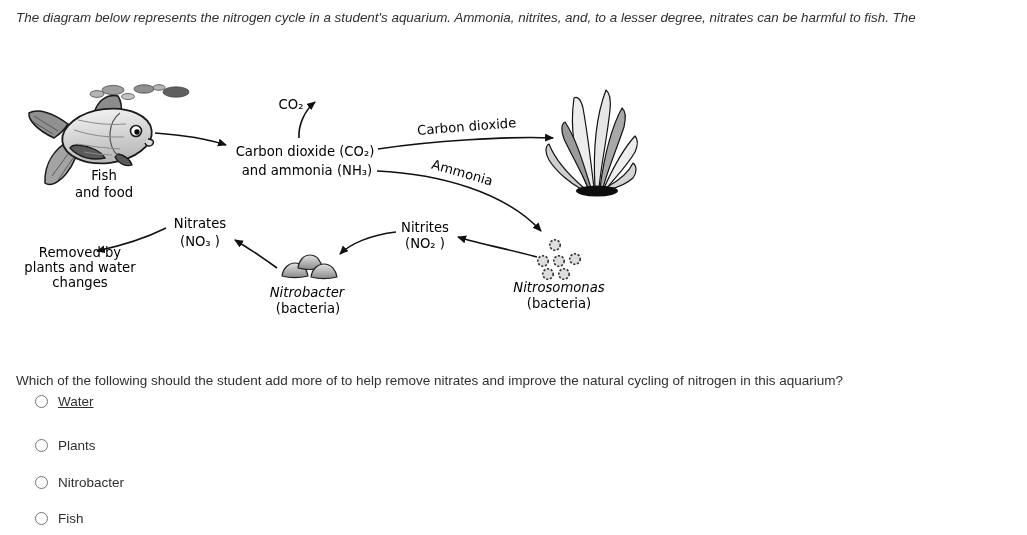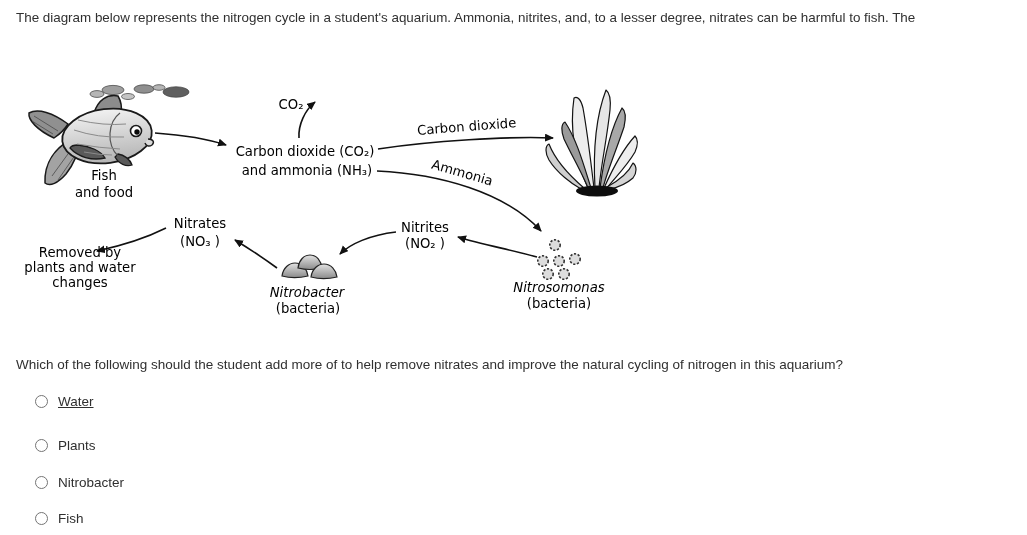--- a/index.html
+++ b/index.html
@@ -11,35 +11,36 @@
     color: #2f2f2f;
     overflow: hidden;
   }
   .intro {
     position: absolute;
     left: 16px; top: 8px;
     width: 985px;
     font-size: 13.4px;
     line-height: 19.5px;
     color: #303030;
+    font-style: italic;
   }
   .diagram-svg {
     position: absolute;
     left: 0; top: 80px;
     width: 670px; height: 248px;
   }
   .diagram-svg text {
     font-family: "DejaVu Sans", sans-serif;
     font-size: 13.2px;
     fill: #000000;
   }
   .diagram-svg text.it { font-style: italic; }
   .question {
     position: absolute;
-    left: 16px; top: 357px;
+    left: 16px; top: 373px;
     width: 990px;
     font-size: 13.5px;
     color: #303030;
   }
   .option-row {
     position: absolute;
     left: 35px;
     height: 16px;
     display: flex;
     align-items: center;

